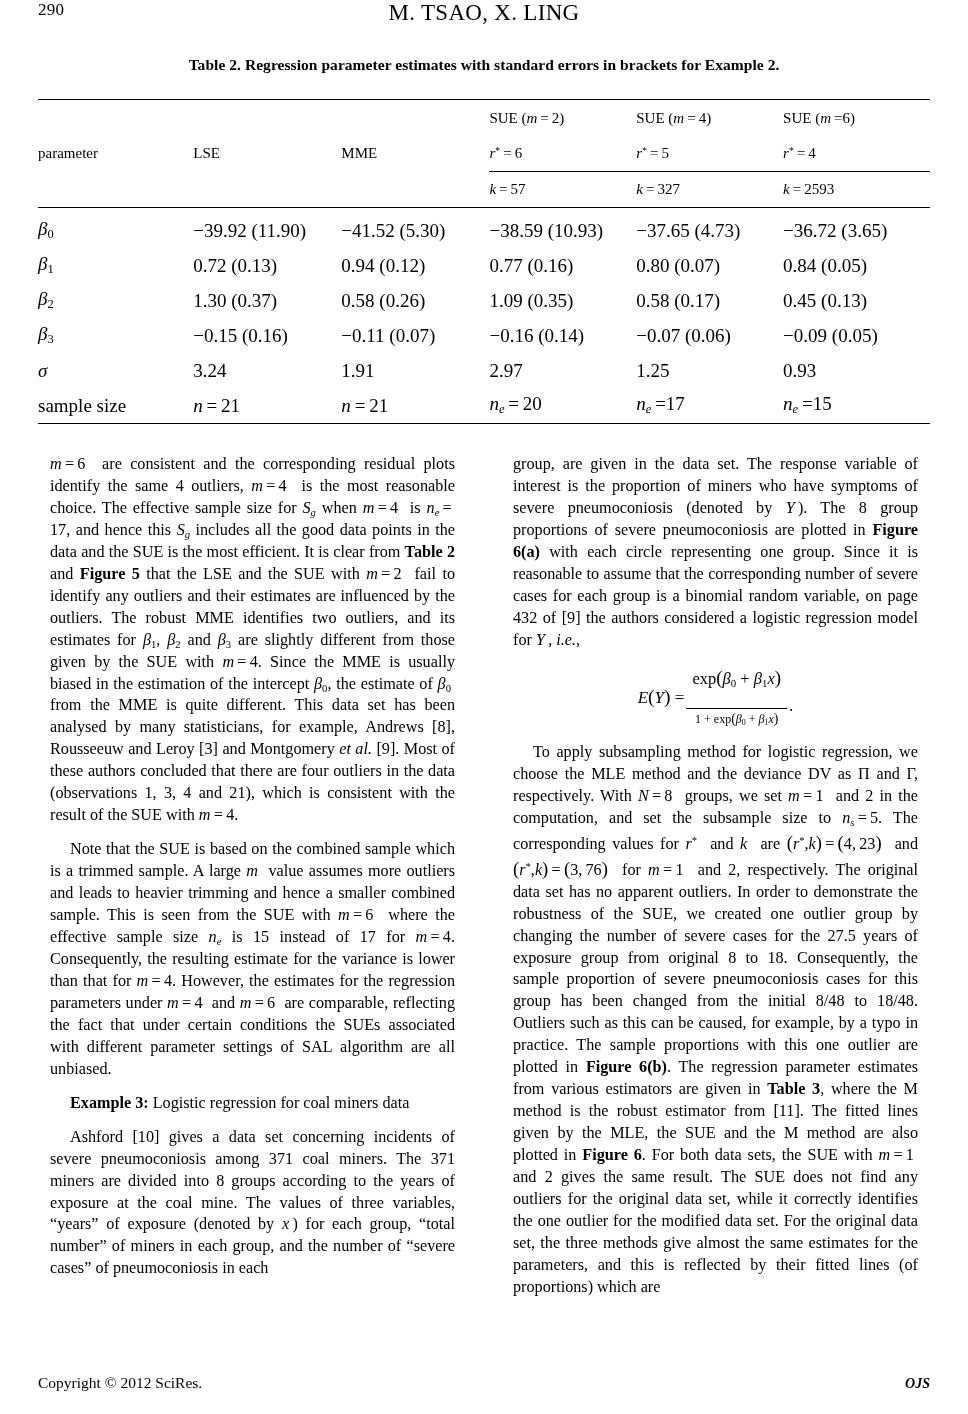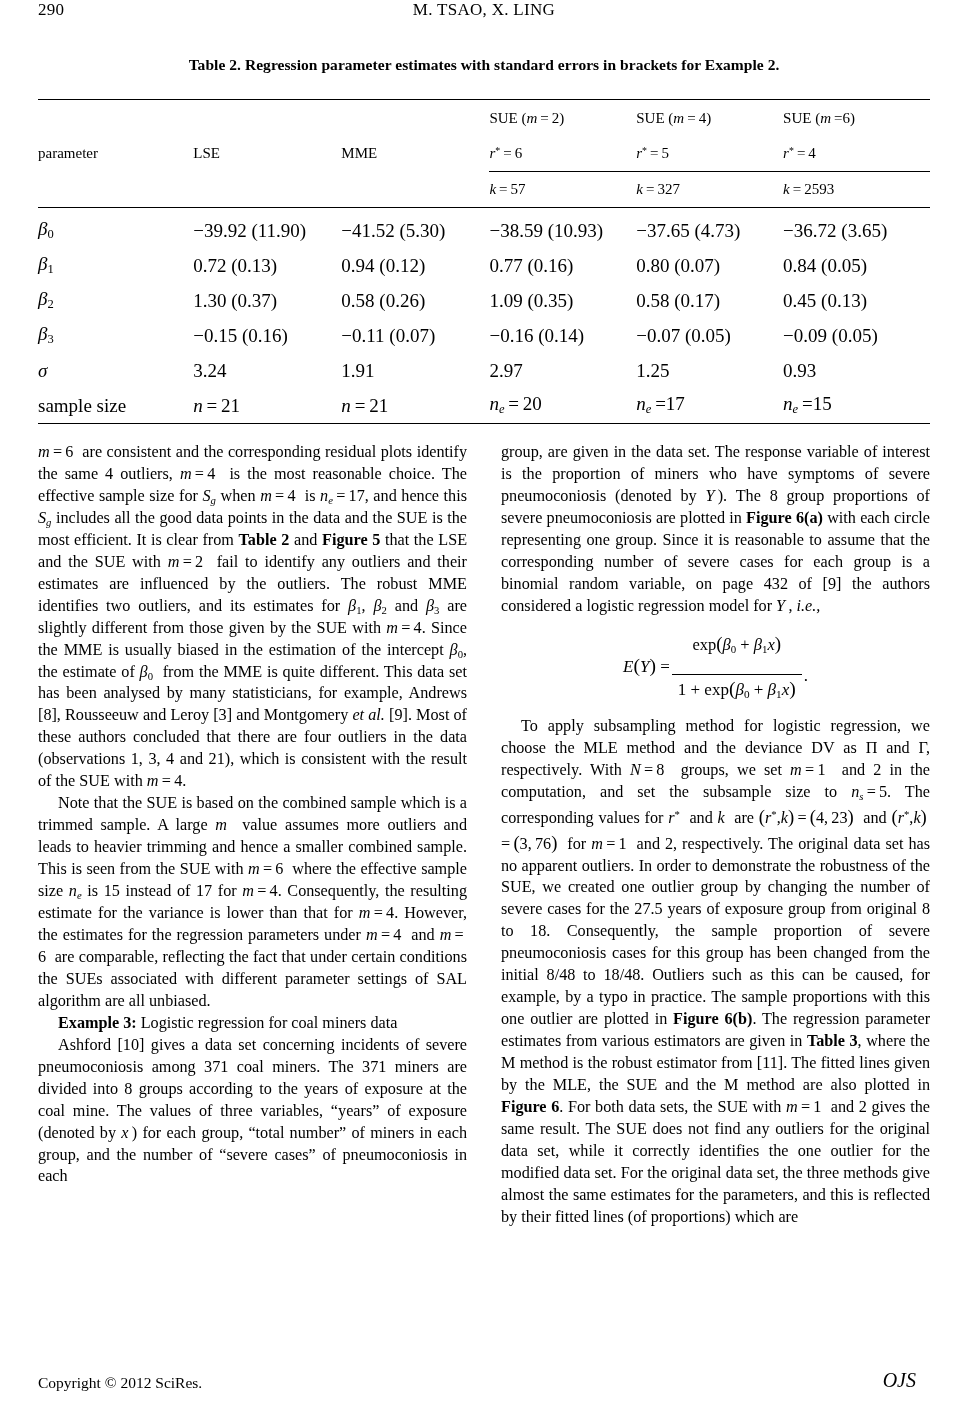--- a/index.html
+++ b/index.html
@@ -36,21 +36,21 @@
     top: 0;
     font-size: 17px;
     letter-spacing: .2px;
   }
   .runhead .authors {
     position: absolute;
     left: 0;
     right: 0;
     top: 0;
     text-align: center;
-    font-size: 17px;
+    font-size: 23px;
     letter-spacing: .3px;
   }
 
   
   .table-wrap {
     margin-top: 22px;
   }
   .table-caption {
     text-align: center;
     font-weight: bold;
@@ -103,21 +103,21 @@
   }
   .col {
     width: 446px;
     font-size: 16.2px;
     line-height: 1.355;
     text-align: justify;
     text-justify: inter-word;
     hyphens: none;
   }
   .col p {
-    margin: 0;
+    margin: 12px;
     text-indent: 20px;
   }
   .col p.noindent { text-indent: 0; }
 
   .eq-block {
     text-align: center;
     margin: 13px 0 13px 0;
     font-size: 17px;
   }
   .frac {
@@ -128,41 +128,41 @@
   }
   .frac .num {
     display: block;
     padding: 0 6px 18px 6px;
     border-bottom: 1.3px solid #000;
     font-size: 16.5px;
   }
   .frac .den {
     display: block;
     padding: 1px 6px 0 6px;
-    font-size: 17px;
+    font-size: 12px;
   }
   .eq-lhs { font-size: 17px; vertical-align: middle; }
   .eq-period { vertical-align: -0.6em; font-size: 17px; }
   .bigparen { font-size: 1.15em; }
 
   
   .footer {
     position: absolute;
     left: 38px;
-    right: 52px;
+    right: 38px;
     bottom: 22px;
     font-size: 15.5px;
     display: flex;
     justify-content: space-between;
     align-items: flex-end;
   }
   .footer .jrnl {
-    font-weight: normal;
+    font-weight: bold;
     font-style: italic;
-    font-size: 20px;
+    font-size: 14px;
   }
 </style>
 </head>
 <body>
 
 <div class="page">
 
   <div class="runhead">
     <span class="folio">290</span>
     <span class="authors">M. TSAO, X. LING</span>
@@ -234,21 +234,21 @@
           <td>1.09 (0.35)</td>
           <td>0.58 (0.17)</td>
           <td>0.45 (0.13)</td>
         </tr>
 
         <tr class="body-row">
           <td class="param-cell"><span class="beta">β</span><sub>3</sub></td>
           <td>−0.15 (0.16)</td>
           <td>−0.11 (0.07)</td>
           <td>−0.16 (0.14)</td>
-          <td>−0.07 (0.05)</td>
+          <td>−0.07 (0.06)</td>
           <td>−0.09 (0.05)</td>
         </tr>
 
         <tr class="body-row">
           <td class="param-cell"><span class="beta">σ</span></td>
           <td>3.24</td>
           <td>1.91</td>
           <td>2.97</td>
           <td>1.25</td>
           <td>0.93</td>

